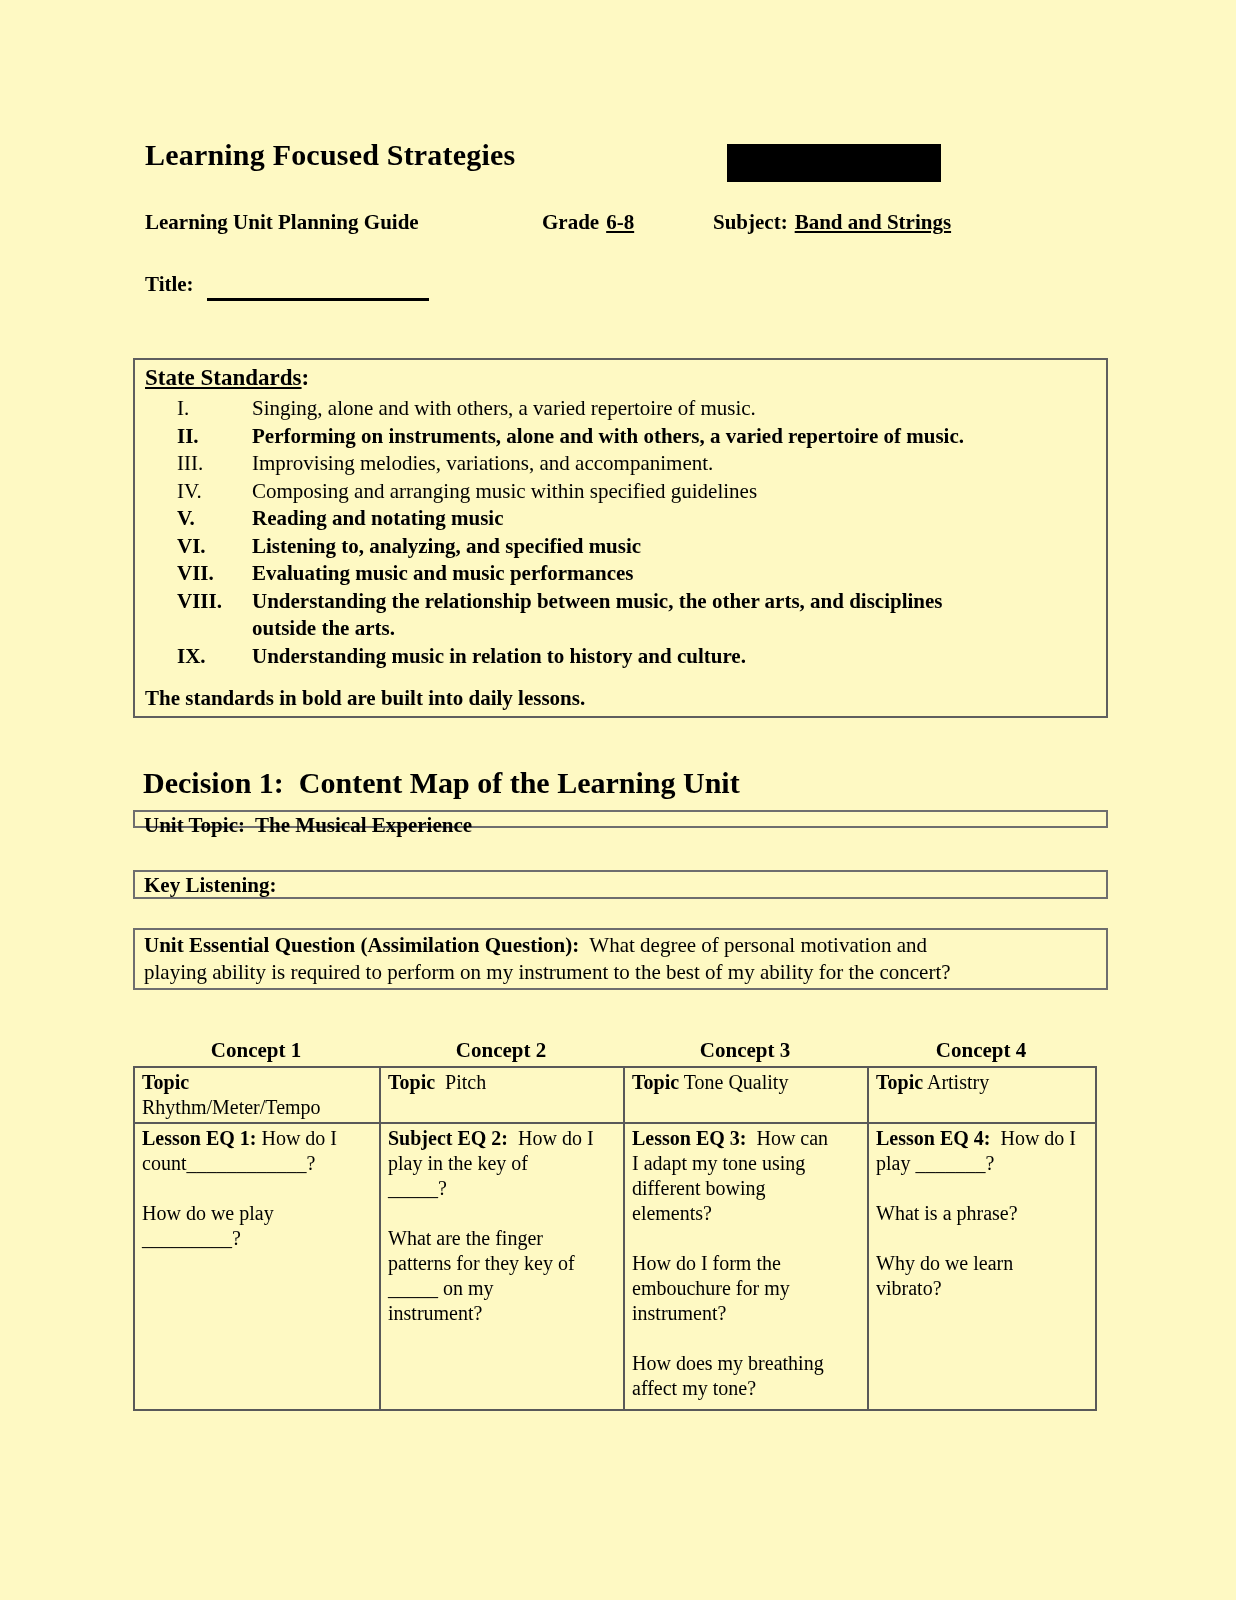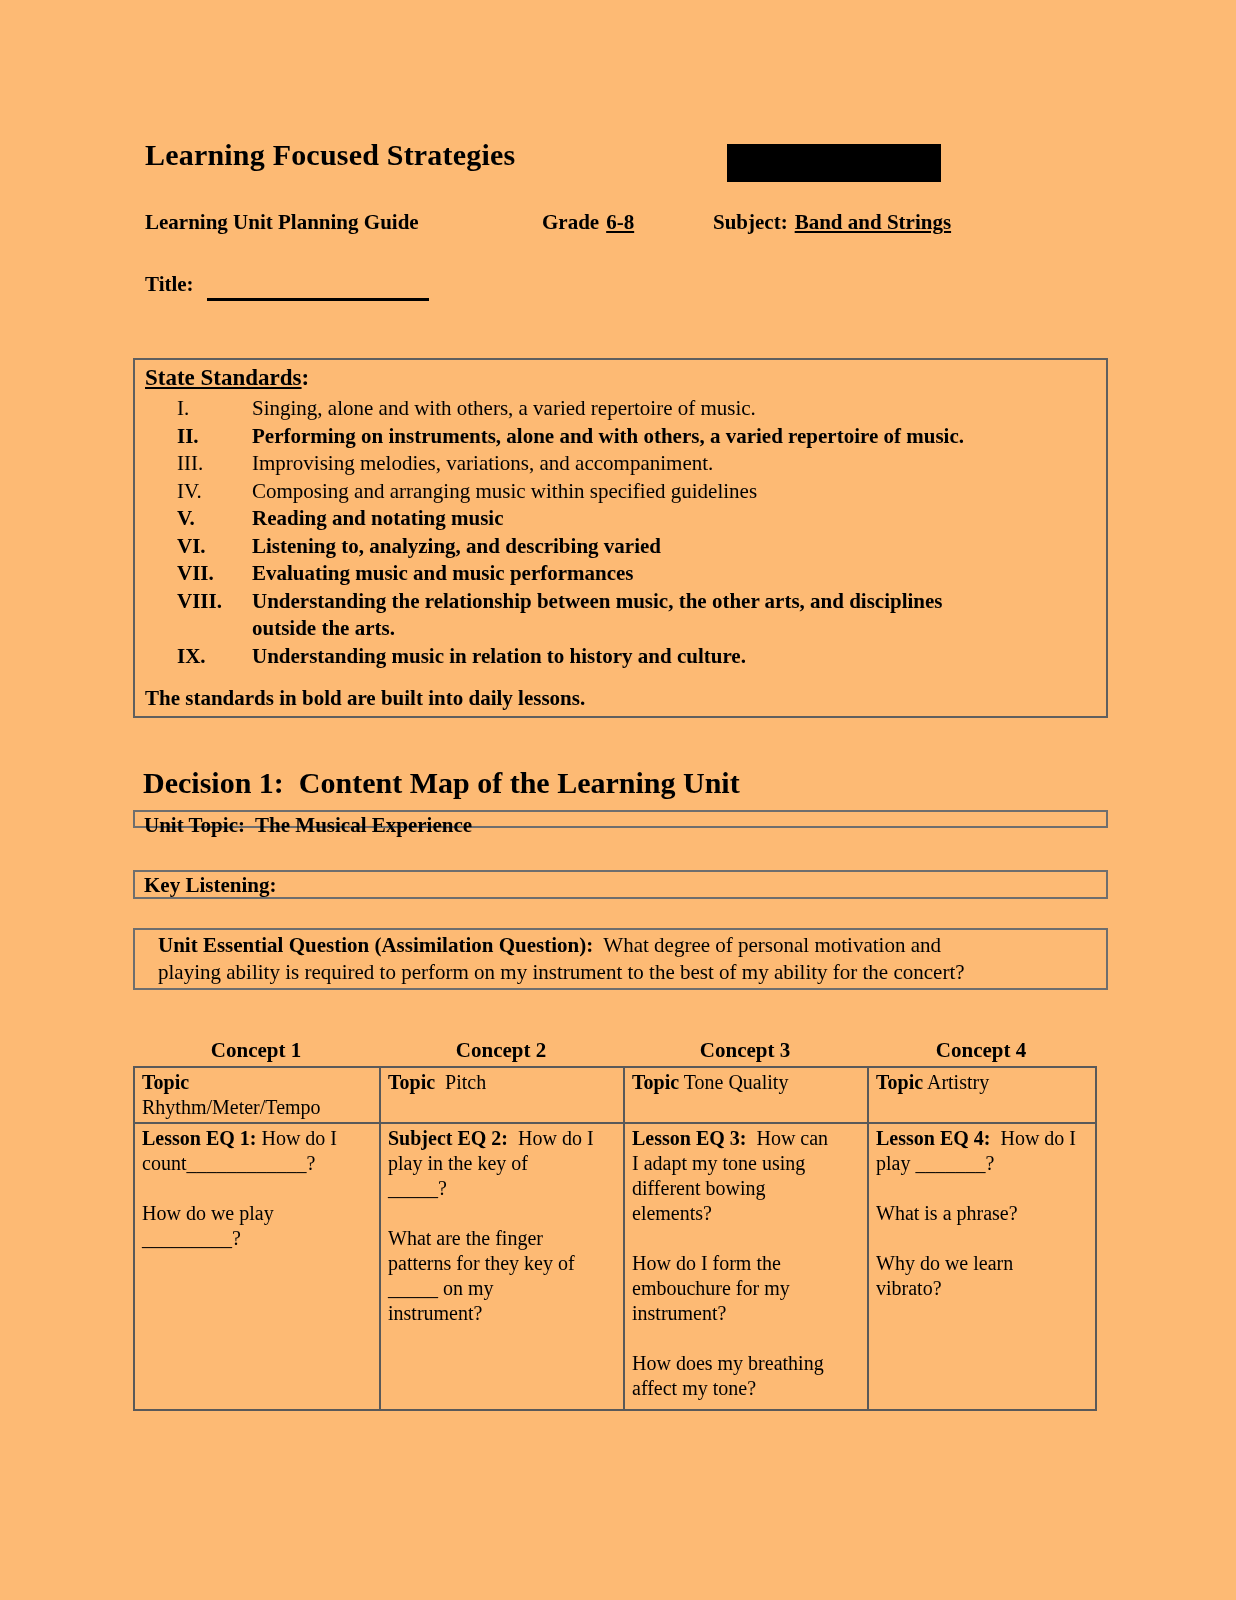--- a/index.html
+++ b/index.html
@@ -1,19 +1,19 @@
 <!DOCTYPE html>
 <html><head>
 <meta charset="utf-8">
 <style>
   html,body{margin:0;padding:0;background:#888;}
   .page{
     position:relative;
     width:1236px;height:1600px;
-    background:#fdba74;
+    background:#fef9c3;
     font-family:"Liberation Serif","DejaVu Serif",serif;
     color:#000;
     margin:0 auto;
     overflow:hidden;
   }
   .abs{position:absolute;}
   .b{font-weight:bold;}
   .u{text-decoration:underline;}
   .pl{white-space:pre-line;}
 
@@ -60,21 +60,21 @@
     font-size:21px;
     padding:1px 0 0 9px;
   }
   .ut-box{top:810px;height:18px;}
   .kl-box{top:870px;height:29px;}
   .ueq-box{
     left:133px;top:928px;width:975px;height:62px;
     border:2px solid #6e6e6e;
     box-sizing:border-box;
     font-size:21px;line-height:27px;
-    padding:2px 10px 0 23px;
+    padding:2px 10px 0 9px;
   }
 
   .concept-headers{
     left:133px;top:1038px;width:962px;
     display:grid;
     grid-template-columns:246px 244px 244px 228px;
     font-size:21px;font-weight:bold;
     text-align:center;
   }
   .concept-table{
@@ -126,21 +126,21 @@
       <div class="std-item">
           <span class="num">IV.</span>
           <span class="txt pl">Composing and arranging music within specified guidelines</span>
         </div>
       <div class="std-item b">
           <span class="num">V.</span>
           <span class="txt pl">Reading and notating music</span>
         </div>
       <div class="std-item b">
           <span class="num">VI.</span>
-          <span class="txt pl">Listening to, analyzing, and describing varied</span>
+          <span class="txt pl">Listening to, analyzing, and specified music</span>
         </div>
       <div class="std-item b">
           <span class="num">VII.</span>
           <span class="txt pl">Evaluating music and music performances</span>
         </div>
       <div class="std-item b">
           <span class="num">VIII.</span>
           <span class="txt pl">Understanding the relationship between music, the other arts, and disciplines
 outside the arts.</span>
         </div>

